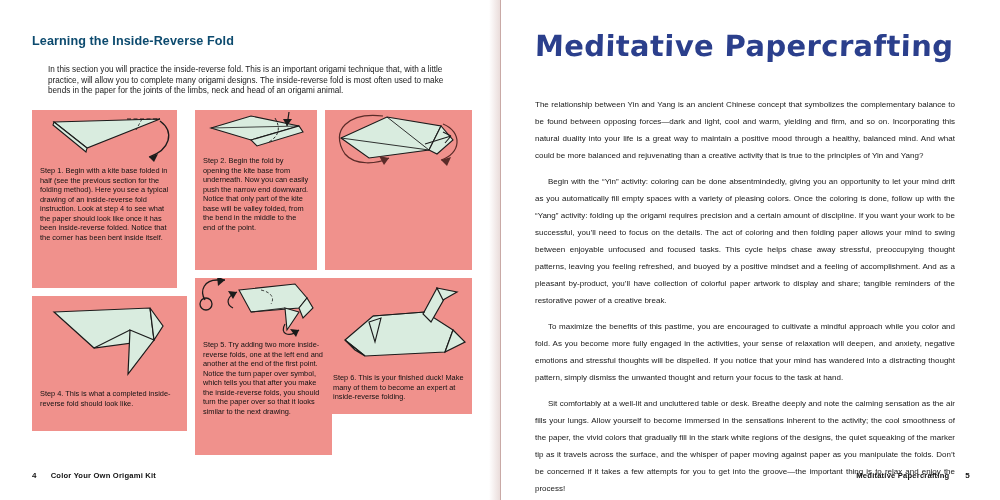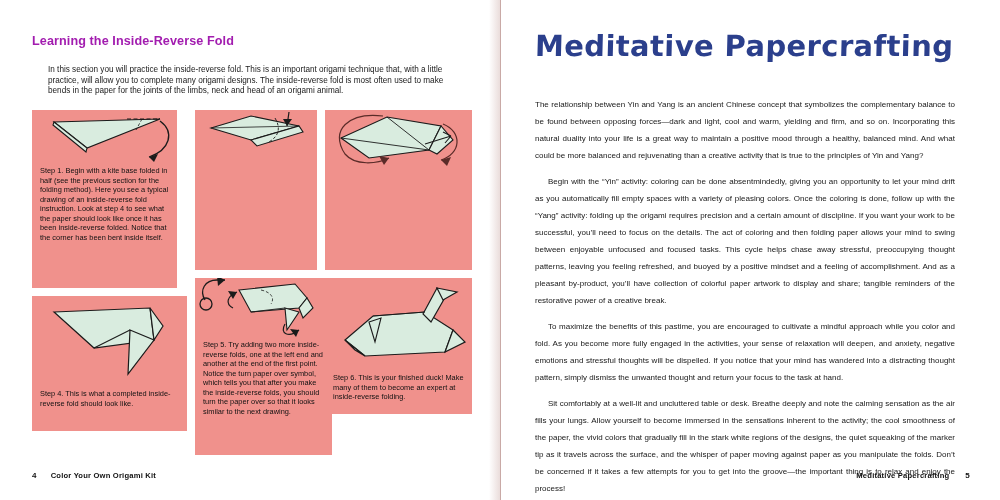--- a/index.html
+++ b/index.html
@@ -20,21 +20,21 @@
   .gutter-shade{
     position:absolute;left:489px;top:0;width:11px;height:500px;
     background:linear-gradient(to right,rgba(185,140,135,0) 0%,rgba(185,140,135,.30) 100%);
   }
 
   
   .page-left{position:absolute;left:0;top:0;width:500px;height:500px;}
   .lp-inner{position:absolute;left:32px;top:34px;width:440px;}
 
   .lp-title{
-    font-size:12.6px;font-weight:bold;color:#a21caf;
+    font-size:12.6px;font-weight:bold;color:#0c4a6e;
     letter-spacing:.1px;margin:0 0 6px 0;line-height:1.2;
   }
   .lp-intro{
     font-size:8.2px;line-height:10.6px;color:#1a1a1a;margin:16px;
     text-align:left;
   }
 
   
   .panels{position:absolute;left:32px;top:110px;width:440px;height:345px;}
   .panel{
@@ -132,20 +132,21 @@
         <div class="art">
           <svg viewBox="0 0 122 46" width="122" height="46">
             <polygon points="16,18 56,6 104,16 56,30" fill="#d9ecdf" stroke="#1b1b1b" stroke-width="1.1"></polygon>
             <polygon points="56,30 104,16 108,22 62,36" fill="#d9ecdf" stroke="#1b1b1b" stroke-width="1.1"></polygon>
             <path d="M16,18 L104,16" stroke="#1b1b1b" stroke-width=".8"></path>
             <path d="M80,8 C86,18 84,26 74,32" stroke="#1b1b1b" stroke-width=".9" stroke-dasharray="3 2" fill="none"></path>
             <path d="M94,2 L92,16" stroke="#1b1b1b" stroke-width="1.2" fill="none"></path>
             <polygon points="92,16 88,9 97,9" fill="#1b1b1b"></polygon>
           </svg>
         </div>
+        <div class="cap">Step 2. Begin the fold by opening the kite base from underneath. Now you can easily push the narrow end downward. Notice that only part of the kite base will be valley folded, from the bend in the middle to the end of the point.</div>
       </div>
 
       <div class="panel p3">
         <div class="art">
           <svg viewBox="0 0 147 65" width="147" height="65">
             <polygon points="16,28 62,7 116,16 104,40 44,48" fill="#d9ecdf" stroke="#1b1b1b" stroke-width="1.1"></polygon>
             <polygon points="104,40 116,16 128,30 112,44" fill="#d9ecdf" stroke="#1b1b1b" stroke-width="1.1"></polygon>
             <path d="M62,7 L104,40" stroke="#1b1b1b" stroke-width=".9"></path>
             <path d="M16,28 L104,40" stroke="#1b1b1b" stroke-width=".9"></path>
             <path d="M58,6 C24,2 4,20 20,44 C30,56 52,54 64,48" stroke="#5a2b28" stroke-width="1.2" fill="none"></path>

